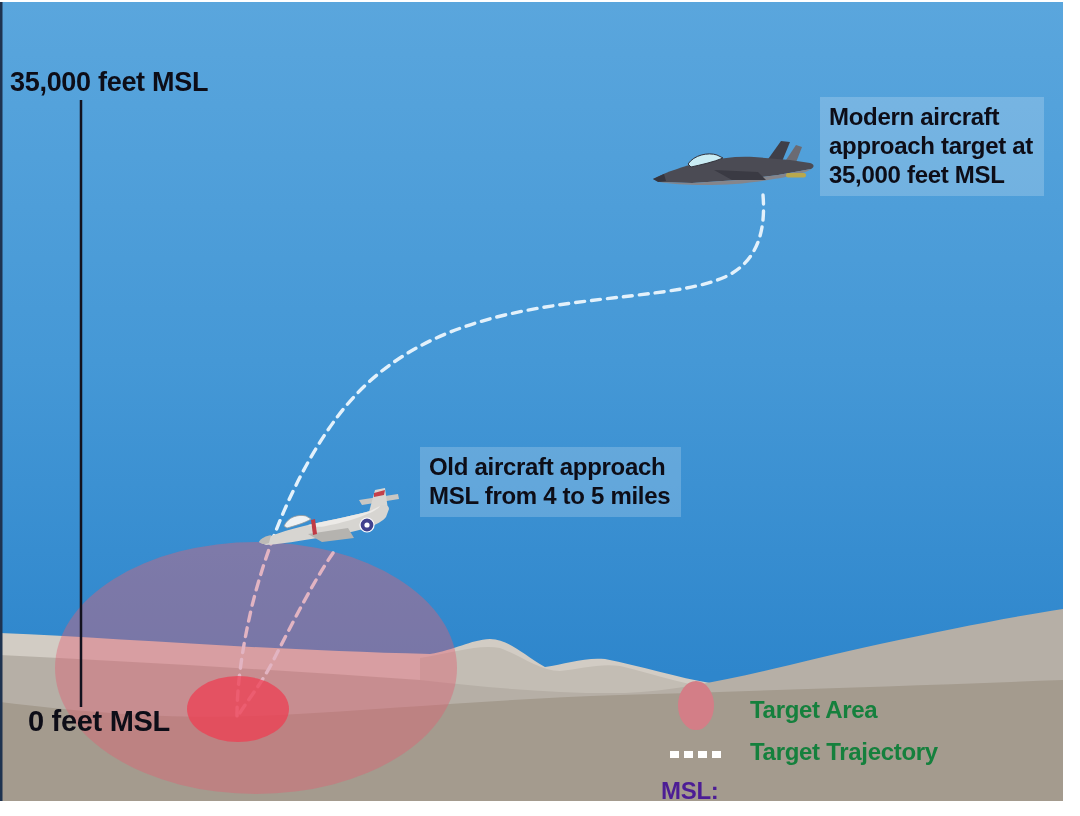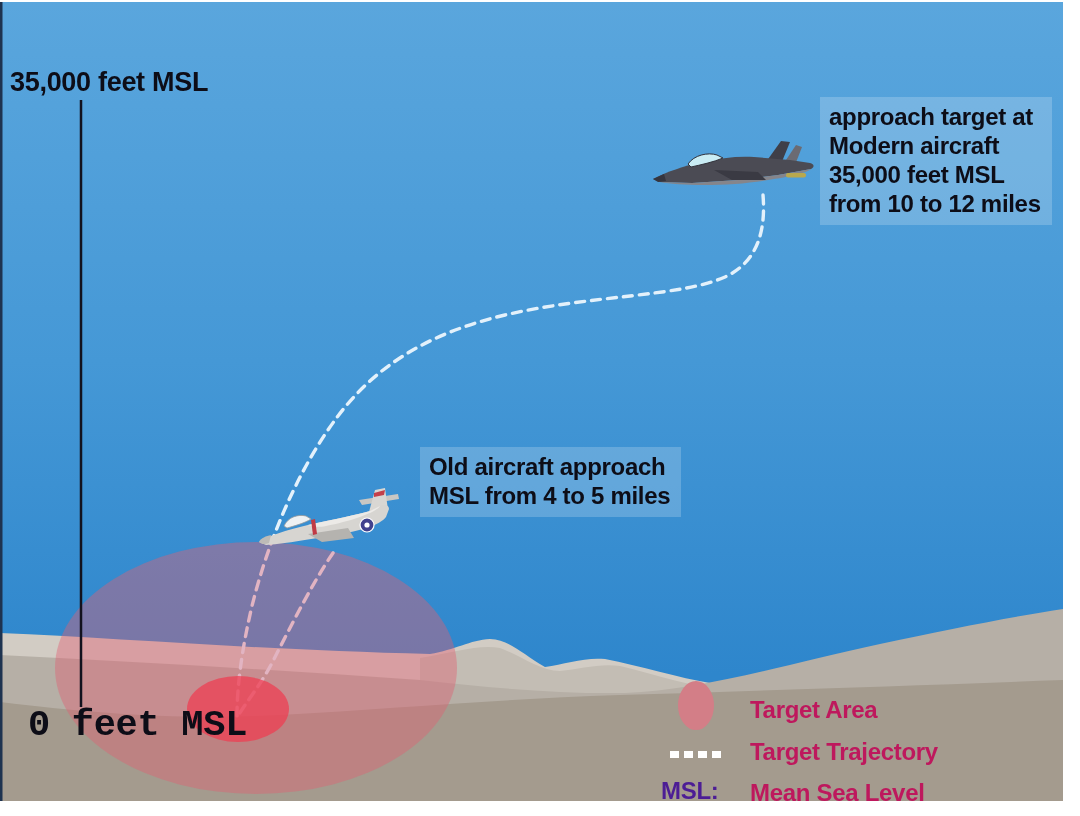--- a/index.html
+++ b/index.html
@@ -9,30 +9,30 @@
   }
   .scene {
     position:absolute; left:0; top:2px; width:1063px; height:799px; overflow:hidden;
   }
   .scene svg { position:absolute; left:0; top:0; display:block; }
   .lbl {
     position:absolute; color:#0d0d17; font-weight:bold; white-space:nowrap;
     line-height:1.05; letter-spacing:-0.3px;
   }
   .lbl-alt-top   { left:10px;  top:66px;  font-size:27px; }
-  .lbl-alt-bot   { left:28px;  top:704px; font-size:37px;font-family:Liberation Mono, monospace; }
+  .lbl-alt-bot   { left:28px;  top:704px; font-size:29px; }
   .ann {
     position:absolute; color:#0d0d17; font-weight:bold; font-size:24px;
     line-height:29px; letter-spacing:-0.3px; white-space:nowrap;
     background:rgba(255,255,255,0.20); padding:5px 11px 7px 9px;
   }
   .ann-modern { left:820px; top:95px; }
   .ann-old    { left:420px; top:445px; }
   .legend-label {
-    position:absolute; left:750px; color:#be185d; font-weight:bold; font-size:24px;
+    position:absolute; left:750px; color:#15803d; font-weight:bold; font-size:24px;
     letter-spacing:-0.3px; white-space:nowrap;
   }
   .legend-target-label     { top:694px; }
   .legend-trajectory-label { top:736px; }
   .legend-msl-label        { top:777px; }
   .legend-ellipse {
     position:absolute; left:678px; top:679px; width:36px; height:49px;
     border-radius:50%;
   }
   .legend-dashes {
@@ -118,33 +118,31 @@
         <path d="M3,41 L14,36 L16,43 L8,44 Z" fill="#35353e"></path>
       </g>
 
       <rect x="0" y="0" width="2.5" height="799" fill="#1e3350"></rect>
     </svg>
 
     <div class="lbl lbl-alt-top">35,000 feet MSL</div>
     <div class="lbl lbl-alt-bot">0 feet MSL</div>
 
     <div class="ann ann-modern">
+      <div>Modern aircraft</div>
       <div>approach target at</div>
-      <div>Modern aircraft</div>
       <div>35,000 feet MSL</div>
-      <div>from 10 to 12 miles</div>
     </div>
 
     <div class="ann ann-old">
       <div>Old aircraft approach</div>
       <div>MSL from 4 to 5 miles</div>
     </div>
 
     <div class="legend-ellipse" style="background: rgb(211, 126, 135);"></div>
     <div class="legend-label legend-target-label">Target Area</div>
 
     <div class="legend-dashes"></div>
     <div class="legend-label legend-trajectory-label">Target Trajectory</div>
 
     <div class="legend-msl-abbr">MSL:</div>
-    <div class="legend-label legend-msl-label">Mean Sea Level</div>
   </div>
 </div>
 
 </body></html>

